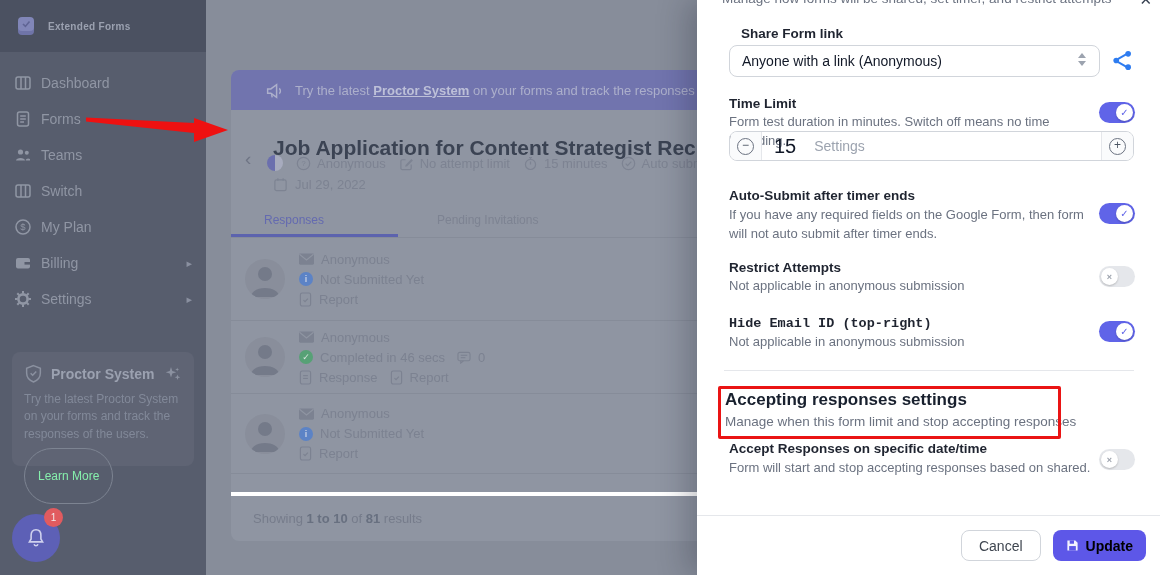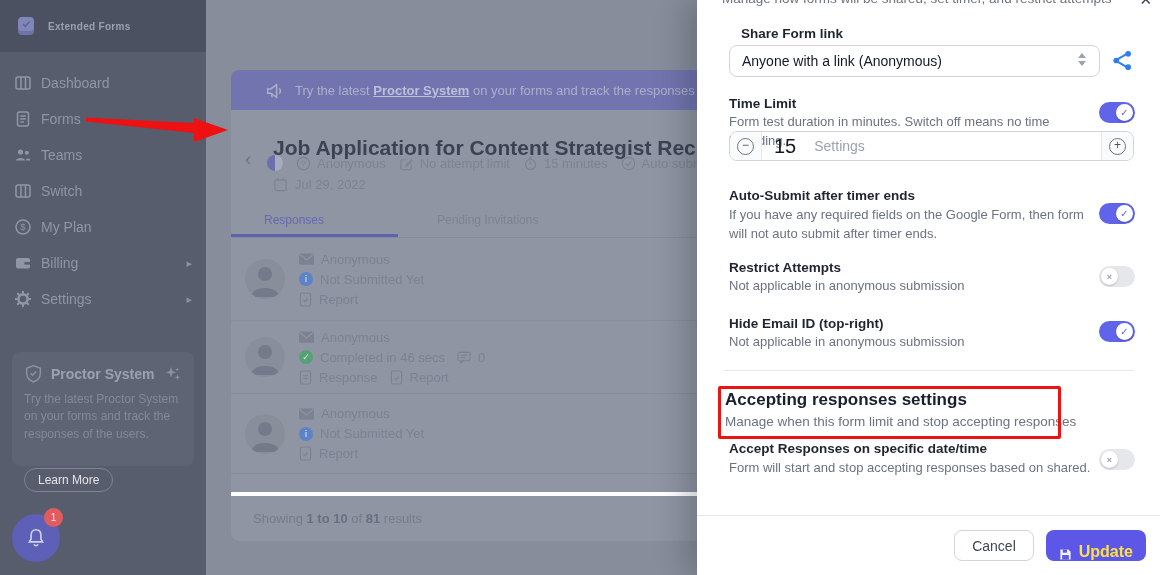--- a/index.html
+++ b/index.html
@@ -12,21 +12,21 @@
   .logo-cube { width:24px; height:24px; }
   .logo-text { font-size:10px; font-weight:bold; color:#9ba1b0; letter-spacing:.3px;text-align:right; }
   .nav { padding-top:13px; }
   .nav-item { height:36px; display:flex; align-items:center; padding:0 14px; gap:9px; color:#9096a4; font-size:14px; cursor:pointer; }
   .nav-item .ni { width:18px; height:18px; flex:0 0 18px; }
   .nav-item .chev { margin-left:auto; font-size:11px; color:#8a90a0; }
   .promo { position:absolute; left:12px; top:352px; width:182px; height:114px; background:#5f6474; border-radius:8px; padding:12px 12px 10px; }
   .promo-head { display:flex; align-items:center; gap:8px; }
   .promo-title { font-size:14px; color:#9ba1b0; font-weight:600; flex:1; }
   .promo-body { margin-top:8px; font-size:12px; line-height:1.45; color:#828999; }
-  .learn-more { margin-top:25px; display:inline-block; border:1px solid #7d8492; border-radius:999px; padding:4px 13px; font-size:12px; color:#e5e5e5; background:transparent; cursor:pointer; }
+  .learn-more { margin-top:5px; display:inline-block; border:1px solid #7d8492; border-radius:999px; padding:20px 13px; font-size:12px; color:#86efac; background:transparent; cursor:pointer; }
   .bell-btn { position:absolute; left:12px; top:514px; width:48px; height:48px; border-radius:50%; background:#5d60b6; display:flex; align-items:center; justify-content:center; cursor:pointer; }
   .badge { position:absolute; left:32px; top:-6px; width:19px; height:19px; border-radius:50%; background:#e15b5f; color:#f2e9ea; font-size:10px; display:flex; align-items:center; justify-content:center; }
 
   
   .card { position:absolute; left:231px; top:70px; width:690px; height:471px; background:#8f95a2; border-radius:8px; overflow:hidden; z-index:1; }
   .banner { position:absolute; left:0; top:0; width:100%; height:40px; background:#7174ae; display:flex; align-items:center; padding-left:34px; gap:11px; color:#acafcb; font-size:13px; }
   .banner b { color:#bdc0d8; text-decoration:underline; }
   .back-chev { position:absolute; left:14px; top:78px; color:#6f7585; font-size:19px; }
   .card-title { position:absolute; left:42px; top:66px; font-size:21px; font-weight:bold; color:#3b4353; white-space:nowrap; }
   .meta1 { position:absolute; left:36px; top:85px; display:flex; align-items:center; gap:13px; font-size:13px; color:#7d8392; }
@@ -72,21 +72,21 @@
   .step-btn.l { border-right:1px solid #e5e7eb; }
   .step-btn.r { border-left:1px solid #e5e7eb; margin-left:auto; }
   .circ { width:17px; height:17px; border-radius:50%; border:1.4px solid #6b7280; color:#4b5563; font-size:12px; line-height:13px; text-align:center; }
   .step-val { margin-left:12px; font-size:20px; color:#111827; }
   .step-unit { margin-left:18px; font-size:14px; color:#9ca3af; }
   .divider { position:absolute; left:27px; top:370px; width:410px; height:1px; background:#e5e7eb; }
   .acc-title { position:absolute; left:28px; top:390px; font-size:17px; font-weight:bold; color:#18202e; }
   .acc-desc { position:absolute; left:28px; top:414px; font-size:13.5px; color:#6b7280; }
   .panel-footer { position:absolute; left:0; bottom:0; width:100%; height:60px; border-top:1px solid #e5e7eb; background:#fff; display:flex; align-items:center; justify-content:flex-end; gap:12px; padding-right:14px; }
   .btn-cancel { height:31px; padding:0 17px; background:#fff; border:1px solid #d1d5db; border-radius:8px; font-size:14px; color:#3f4650; font-family:inherit; cursor:pointer; }
-  .btn-update { height:31px; padding:0 13px; background:#5d57e8; border:none; border-radius:8px; font-size:16px; font-weight:600; color:#fde047; font-family:inherit; display:flex; align-items:flex-end; gap:7px; cursor:pointer; }
+  .btn-update { height:31px; padding:0 13px; background:#5d57e8; border:none; border-radius:8px; font-size:14px; font-weight:600; color:#000000; font-family:inherit; display:flex; align-items:center; gap:7px; cursor:pointer; }
 
   
   .annot-box { position:absolute; left:718px; top:386px; width:343px; height:53px; border:3px solid #ea1414; border-radius:2px; z-index:9; pointer-events:none; }
   .annot-arrow { position:absolute; left:80px; top:112px; z-index:9; pointer-events:none; }
   svg { display:block; }
 </style>
 </head>
 <body>
 
 <aside class="sidebar">
@@ -407,21 +407,21 @@
   <div class="toggle on" style="left:402px; top:203px;">
       <span class="knob">✓</span>
     </div>
 
   <div class="p-label" style="left:32px; top:260px;">Restrict Attempts</div>
   <div class="p-desc" style="left:32px; top:277px; width:372px;">Not applicable in anonymous submission</div>
   <div class="toggle off" style="left:402px; top:266px;">
       <span class="knob">×</span>
     </div>
 
-  <div class="p-label" style="left:32px; top:316px;">Hide Email ID (top-right)</div>
+  <div class="p-label" style="left:32px; top:316px;font-family:Liberation Mono, monospace;">Hide Email ID (top-right)</div>
   <div class="p-desc" style="left:32px; top:333px; width:372px;">Not applicable in anonymous submission</div>
   <div class="toggle on" style="left:402px; top:321px;">
       <span class="knob">✓</span>
     </div>
 
   <div class="divider"></div>
 
   <div class="acc-title">Accepting responses settings</div>
   <div class="acc-desc">Manage when this form limit and stop accepting responses</div>
 

